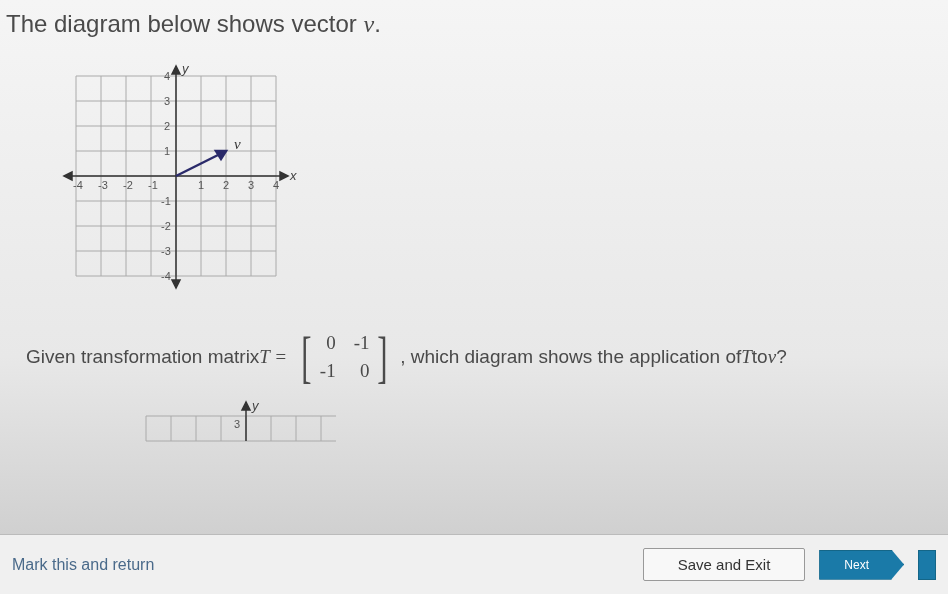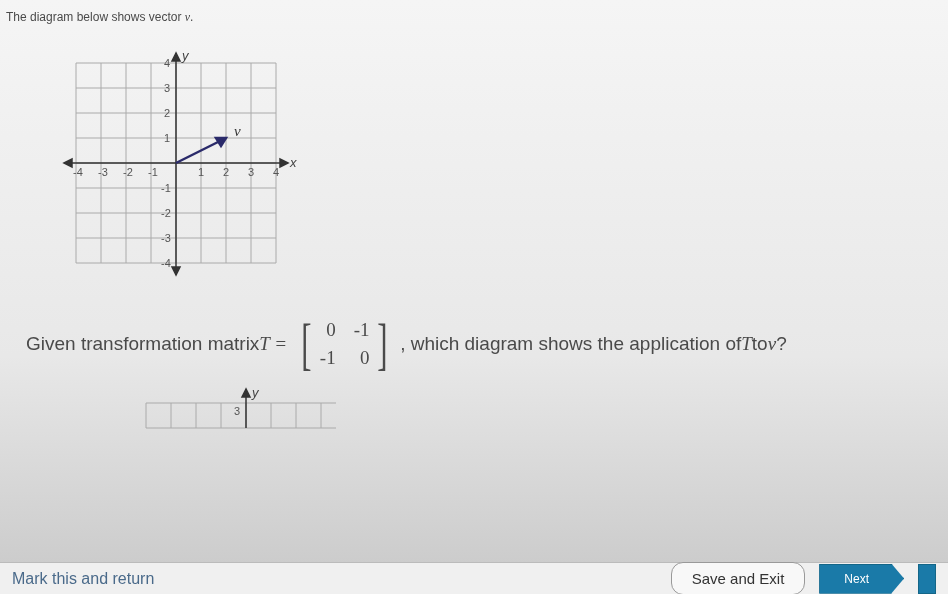--- a/index.html
+++ b/index.html
@@ -8,21 +8,21 @@
     background: linear-gradient(180deg, #f5f5f5 0%, #e8e8e8 60%, #c8c8c8 100%);
     width: 948px;
     height: 594px;
     overflow: hidden;
     color: #4a4a4a;
   }
   .content {
     padding: 10px 6px 0 6px;
   }
   .question-text {
-    font-size: 12px;
+    font-size: 24px;
     color: #4a4a4a;
     margin-bottom: 18px;
   }
   .italic { font-style: italic; font-family: 'Times New Roman', serif; }
   .chart-box {
     margin-left: 40px;
     margin-bottom: 22px;
   }
   .matrix-line {
     display: flex;
@@ -57,44 +57,44 @@
   .matrix-grid span { text-align: right; }
   .teq { font-style: italic; font-family: 'Times New Roman', serif; margin-right: 2px; }
   .second-chart {
     margin-left: 130px;
   }
   .footer {
     position: absolute;
     bottom: 0;
     left: 0;
     right: 0;
-    height: 32px;
+    height: 60px;
     background: #f0f0f0;
     border-top: 1px solid #bbb;
     display: flex;
     align-items: center;
     justify-content: space-between;
     padding: 0 12px;
   }
   .footer-left {
     color: #4a6a8a;
     font-size: 16px;
   }
   .footer-right {
     display: flex;
     align-items: center;
     gap: 14px;
   }
   .save-btn {
     background: #f8f8f8;
     border: 1px solid #999;
-    padding: 7px 20px;
+    padding: 7px 34px;
     font-size: 15px;
     color: #333;
-    border-radius: 12px;
+    border-radius: 2px;
     cursor: pointer;
   }
   .next-btn {
     background: #1a7aa8;
     border: 1px solid #146688;
     color: #fff;
     padding: 7px 34px 7px 24px;
     font-size: 12px;
     cursor: pointer;
     position: relative;

